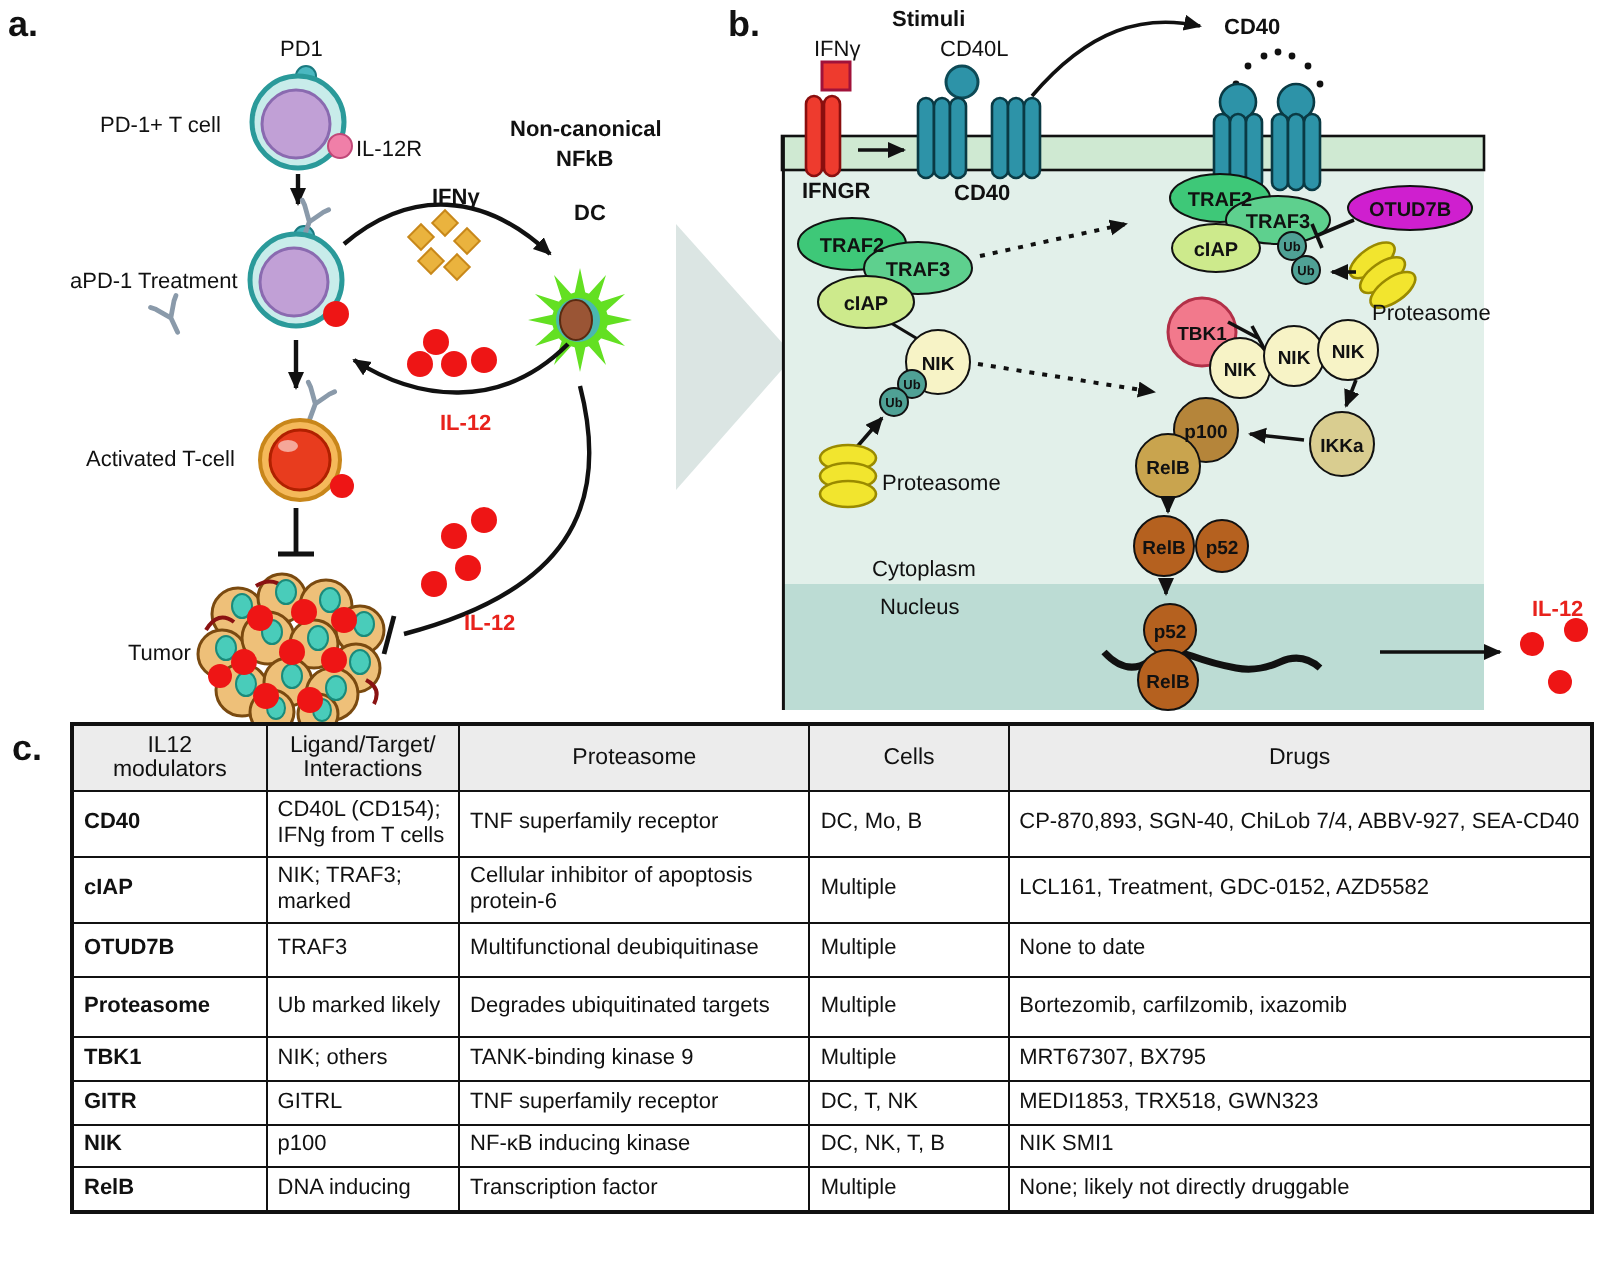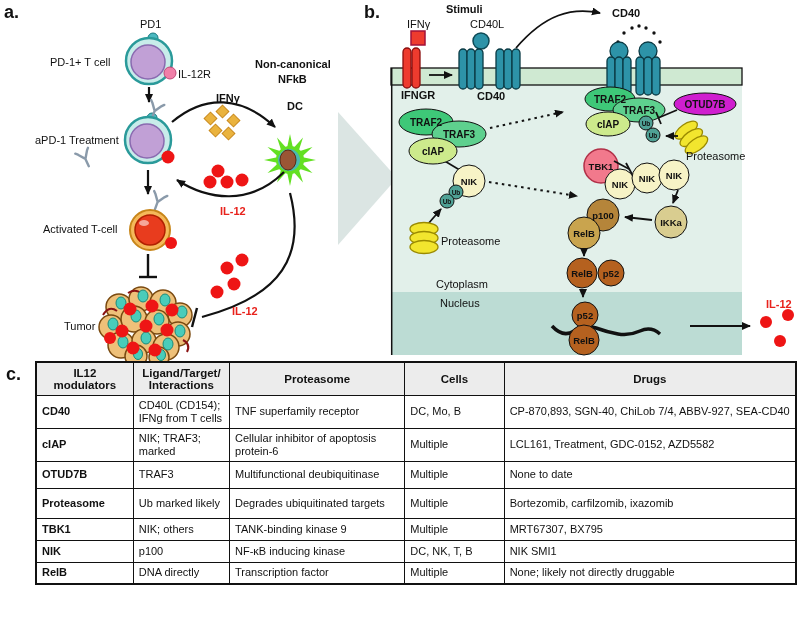--- a/index.html
+++ b/index.html
@@ -11,21 +11,21 @@
   .lbl{font-size:11px;}
   .lbl-b{font-size:11px;font-weight:bold;}
   .red{fill:#e8221c;font-weight:bold;}
   .mol{font-size:10px;font-weight:bold;text-anchor:middle;}
   .mols{font-size:9.5px;font-weight:bold;text-anchor:middle;}
   .ub{font-size:6.5px;font-weight:bold;text-anchor:middle;}
   .tablewrap{position:absolute;left:35px;top:361px;}
   table{border-collapse:collapse;table-layout:fixed;width:762px;font-size:11px;
         border:2px solid #111;}
   th,td{border:1px solid #111;padding:1px 5px;vertical-align:middle;overflow:hidden;}
-  th{background:#ececec;text-align:center;font-weight:bold;font-size:11.5px;white-space:pre-line;}
+  th{background:#ececec;text-align:center;font-weight:normal;font-size:11.5px;white-space:pre-line;}
   td{text-align:left;line-height:1.2;}
   td.c1{font-weight:bold;}
   tr:nth-child(1) th{height:30px;}
   tbody tr:nth-child(1) td{height:30px;}
   tbody tr:nth-child(2) td{height:30px;}
   tbody tr:nth-child(3) td{height:24px;}
   tbody tr:nth-child(4) td{height:27px;}
   tbody tr:nth-child(5) td{height:19px;}
   tbody tr:nth-child(6) td{height:19px;}
   tbody tr:nth-child(7) td{height:18px;}
@@ -392,29 +392,36 @@
       <td>Bortezomib, carfilzomib, ixazomib</td>
     </tr>
     <tr>
       <td class="c1">TBK1</td>
       <td>NIK; others</td>
       <td>TANK-binding kinase 9</td>
       <td>Multiple</td>
       <td>MRT67307, BX795</td>
     </tr>
     <tr>
+      <td class="c1">GITR</td>
+      <td>GITRL</td>
+      <td>TNF superfamily receptor</td>
+      <td>DC, T, NK</td>
+      <td>MEDI1853, TRX518, GWN323</td>
+    </tr>
+    <tr>
       <td class="c1">NIK</td>
       <td>p100</td>
       <td>NF-κB inducing kinase</td>
       <td>DC, NK, T, B</td>
       <td>NIK SMI1</td>
     </tr>
     <tr>
       <td class="c1">RelB</td>
-      <td>DNA directly</td>
+      <td>DNA inducing</td>
       <td>Transcription factor</td>
       <td>Multiple</td>
       <td>None; likely not directly druggable</td>
     </tr>
   </tbody>
 </table>
 </div>
 </div>
 
 </body></html>

